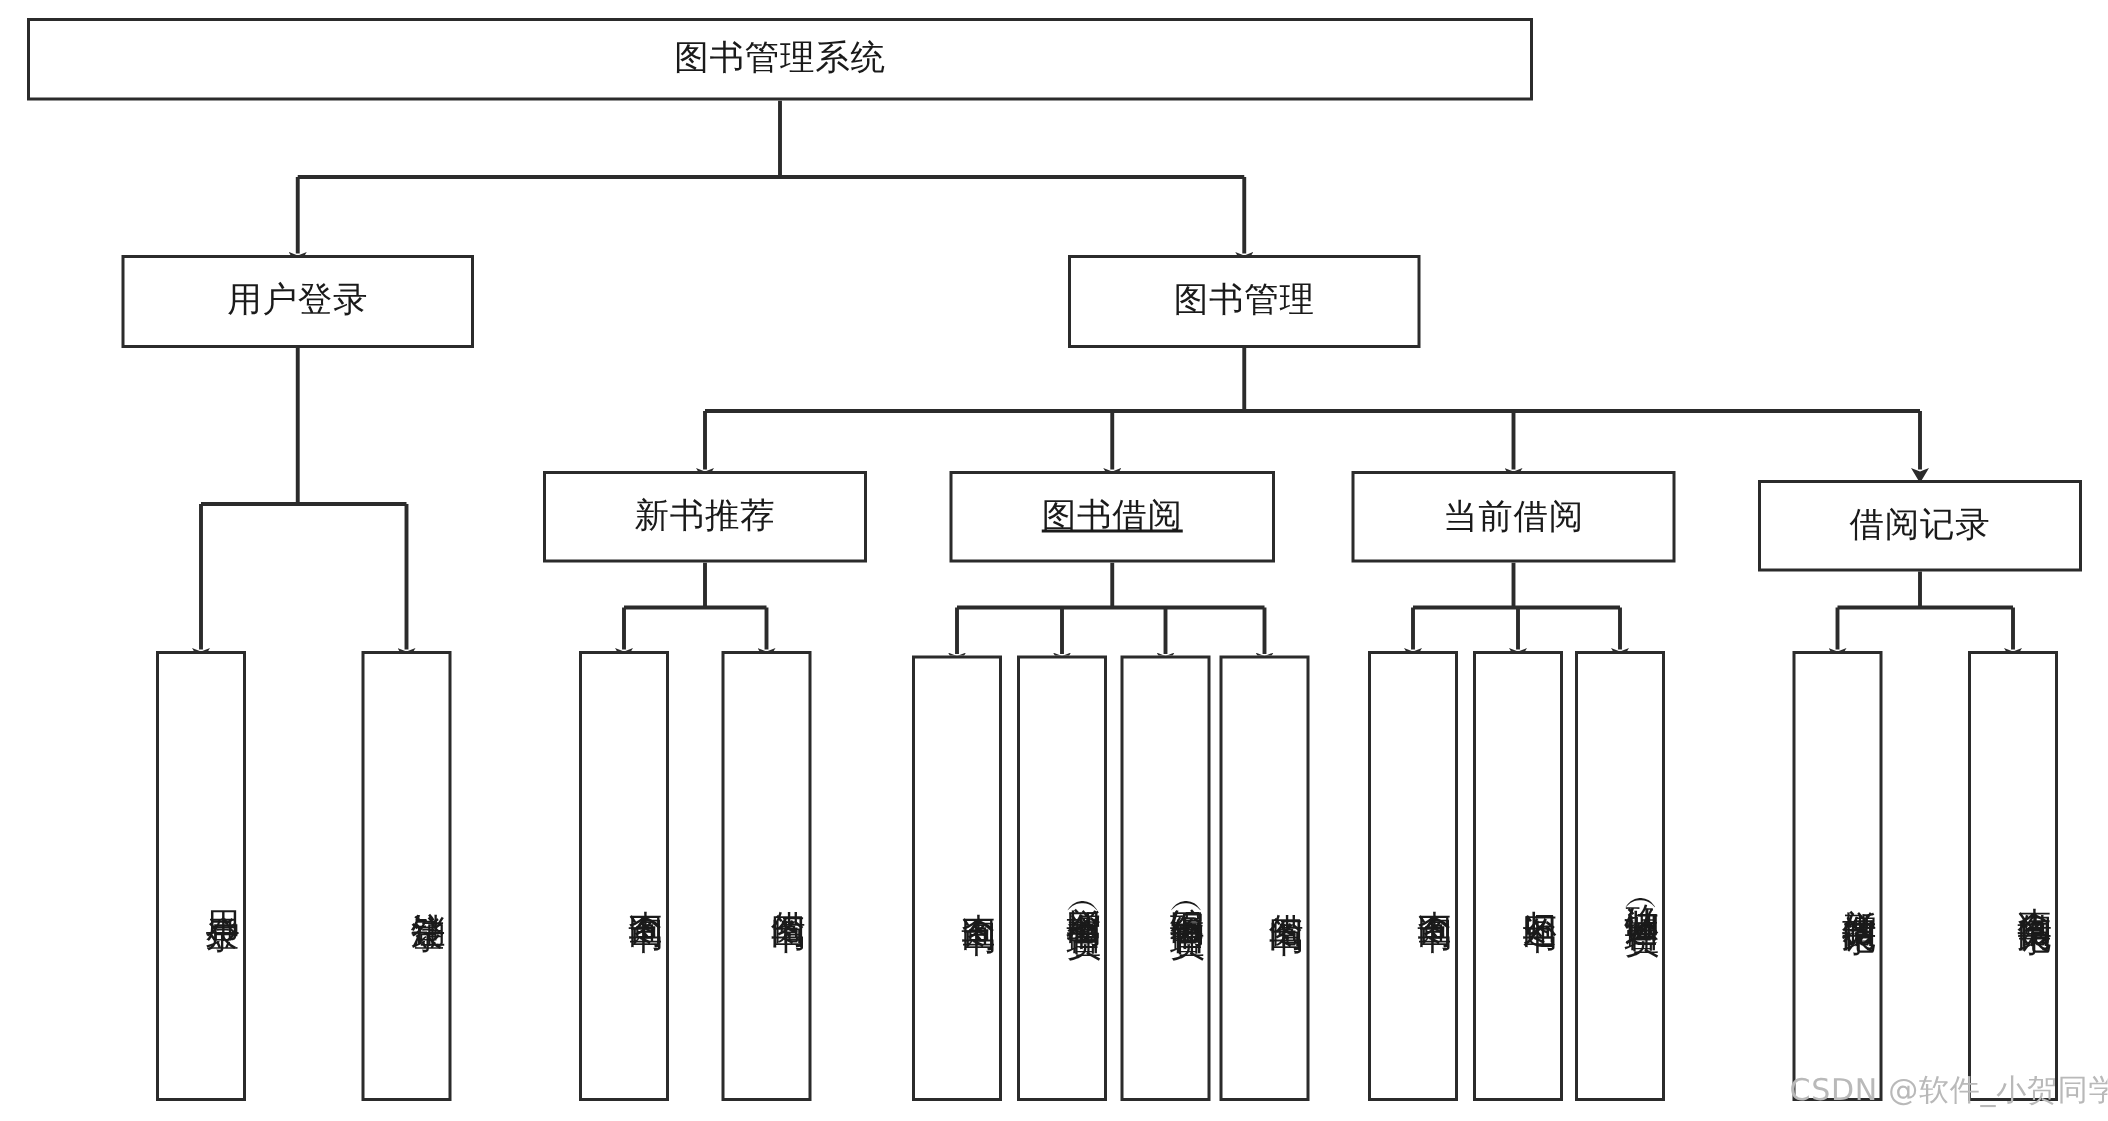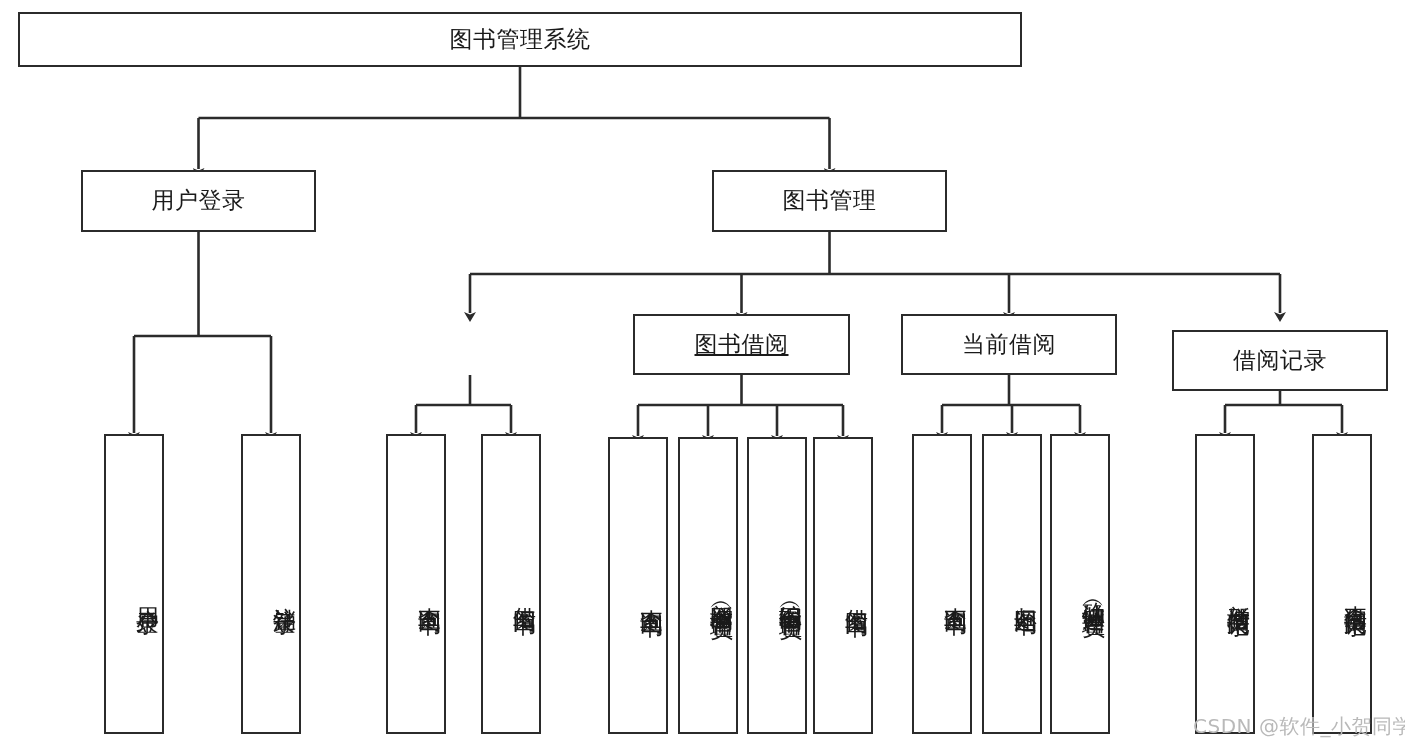--- a/index.html
+++ b/index.html
@@ -107,26 +107,27 @@
         <path d="M1342,405 L1342,433" marker-end="url(#arrow)"></path>
       </g>
   </svg>
 
   <div class="node horizontal" style="left: 18px; top: 12px; width: 1004px; height: 55px;">图书管理系统</div>
 
   <div class="node horizontal" style="left: 81px; top: 170px; width: 235px; height: 62px;">用户登录</div>
 
   <div class="node horizontal" style="left: 712px; top: 170px; width: 235px; height: 62px;">图书管理</div>
 
+  <div class="node horizontal" style="left: 362px; top: 314px; width: 216px; height: 61px;">新书推荐</div>
 
   <div class="node horizontal" style="left: 633px; top: 314px; width: 217px; height: 61px; text-decoration: underline;">图书借阅</div>
 
   <div class="node horizontal" style="left: 901px; top: 314px; width: 216px; height: 61px; font-family: Liberation Serif, serif;">当前借阅</div>
 
-  <div class="node horizontal" style="left: 1172px; top: 330px; width: 216px; height: 61px;">借阅记录</div>
+  <div class="node horizontal" style="left: 1172px; top: 320px; width: 216px; height: 61px;">借阅记录</div>
 
   <div class="node vertical" style="left: 104px; top: 434px; width: 60px; height: 300px;">用户登录</div>
 
   <div class="node vertical" style="left: 241px; top: 434px; width: 60px; height: 300px;">注销登录</div>
 
   <div class="node vertical" style="left: 386px; top: 434px; width: 60px; height: 300px;">查询图书</div>
 
   <div class="node vertical" style="left: 481px; top: 434px; width: 60px; height: 300px;">借阅图书</div>
 
   <div class="node vertical" style="left: 608px; top: 437px; width: 60px; height: 297px;">查询图书</div>

